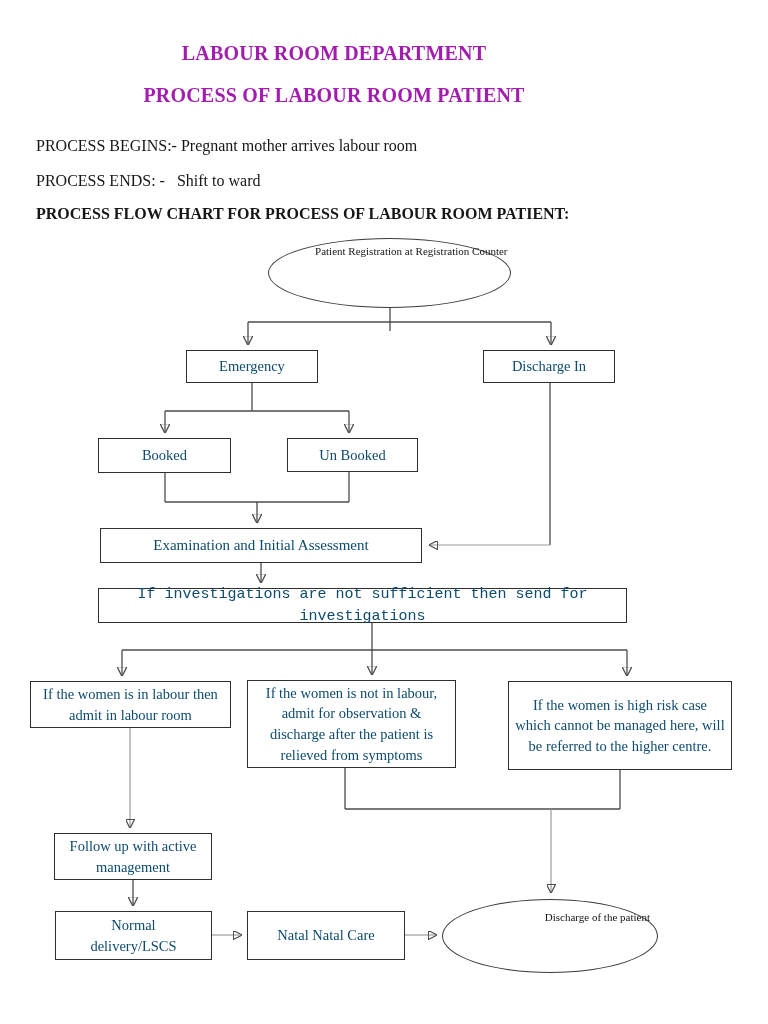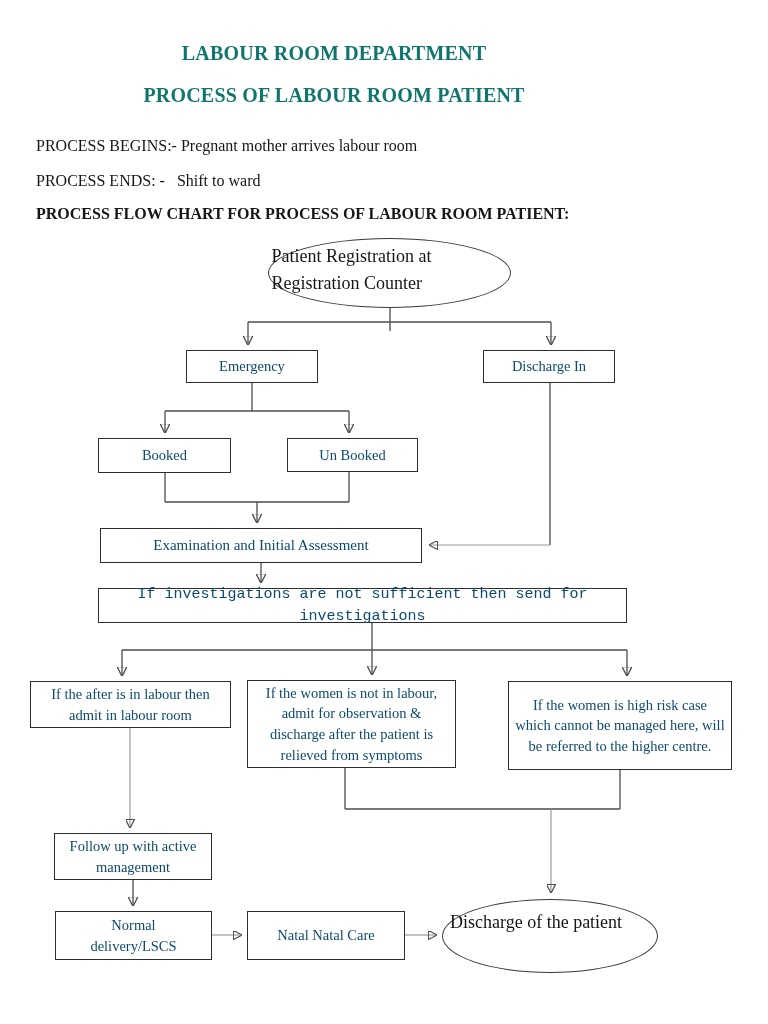--- a/index.html
+++ b/index.html
@@ -3,36 +3,36 @@
 <meta charset="utf-8">
 <style>
   html,body{margin:0;padding:0;background:#ffffff;}
   body{
     width:768px;height:1024px;position:relative;overflow:hidden;
     font-family:"Liberation Serif","DejaVu Serif",serif;color:#111;
   }
   .abs{position:absolute;}
   .title{
     width:668px;text-align:center;font-weight:bold;font-size:20px;
-    letter-spacing:.2px;color:#0f766e;
+    letter-spacing:.2px;color:#a21caf;
   }
   .meta{
     left:36px;font-size:16px;white-space:pre;color:#161616;
   }
   .meta.bold{font-weight:bold;}
   .node{
     position:absolute;box-sizing:border-box;background:#fff;
     border:1.4px solid #2e2e2e;display:flex;align-items:center;justify-content:center;
     text-align:center;font-size:14.5px;line-height:1.42;color:#0c4a6e;z-index:2;
   }
   .node .lbl{display:block;}
   .ellipse{
     position:absolute;box-sizing:border-box;border:1.3px solid #3a3a3a;
     border-radius:50%;background:#fff;display:flex;justify-content:center;
-    text-align:left;font-size:18px;line-height:1.5;color:#151515;z-index:2;
+    text-align:right;font-size:11px;line-height:1.5;color:#151515;z-index:2;
   }
   svg.wires{position:absolute;left:0;top:0;z-index:1;pointer-events:none;}
   svg.wires path{fill:none;stroke:#4c4c4c;stroke-width:1.3;}
   svg.wires path.lt{stroke:#9a9a9a;stroke-width:1.2;}
 </style>
 </head>
 <body>
 
 <div class="abs title" style="top:42px;">LABOUR ROOM DEPARTMENT</div>
 <div class="abs title" style="top:84px;">PROCESS OF LABOUR ROOM PATIENT</div>
@@ -107,21 +107,21 @@
 
 <div class="node" style="left:100px;top:528px;width:322px;height:35px;font-size:15px;">
   <span class="lbl">Examination and Initial Assessment</span>
 </div>
 
 <div class="node" style="left:98px;top:588px;width:529px;height:35px;font-size:15px;font-family:Liberation Mono, monospace;">
   <span class="lbl">If investigations are not sufficient then send for investigations</span>
 </div>
 
 <div class="node" style="left:30px;top:681px;width:201px;height:47px;">
-  <span class="lbl" style="width:180px;">If the after is in labour then admit in labour room</span>
+  <span class="lbl" style="width:180px;">If the women is in labour then admit in labour room</span>
 </div>
 
 <div class="node" style="left:247px;top:680px;width:209px;height:88px;">
   <span class="lbl" style="width:197px;">If the women is not in labour, admit for observation &amp; discharge after the patient is relieved from symptoms</span>
 </div>
 
 <div class="node" style="left:508px;top:681px;width:224px;height:89px;">
   <span class="lbl" style="width:210px;">If the women is high risk case which cannot be managed here, will be referred to the higher centre.</span>
 </div>
 

